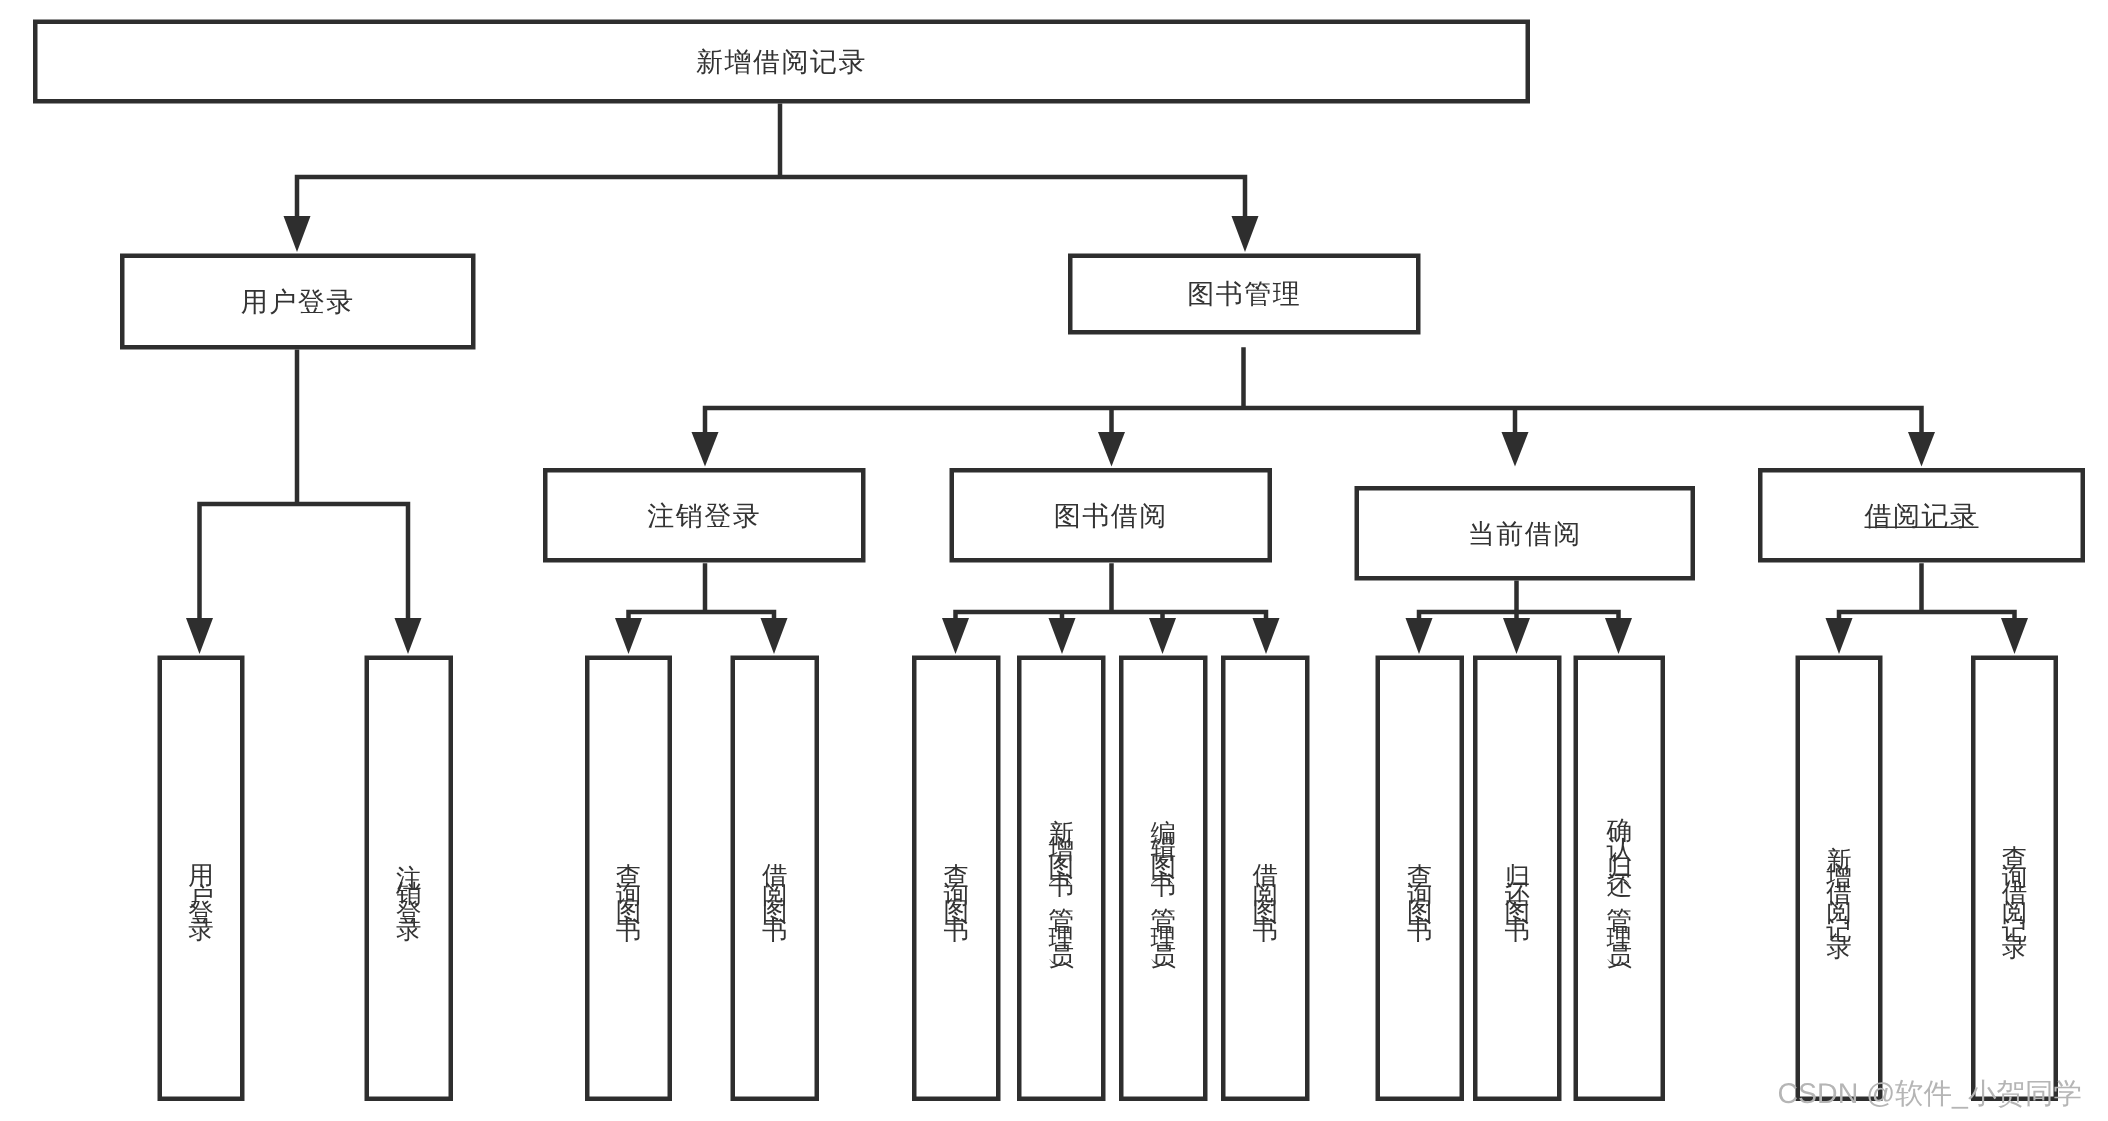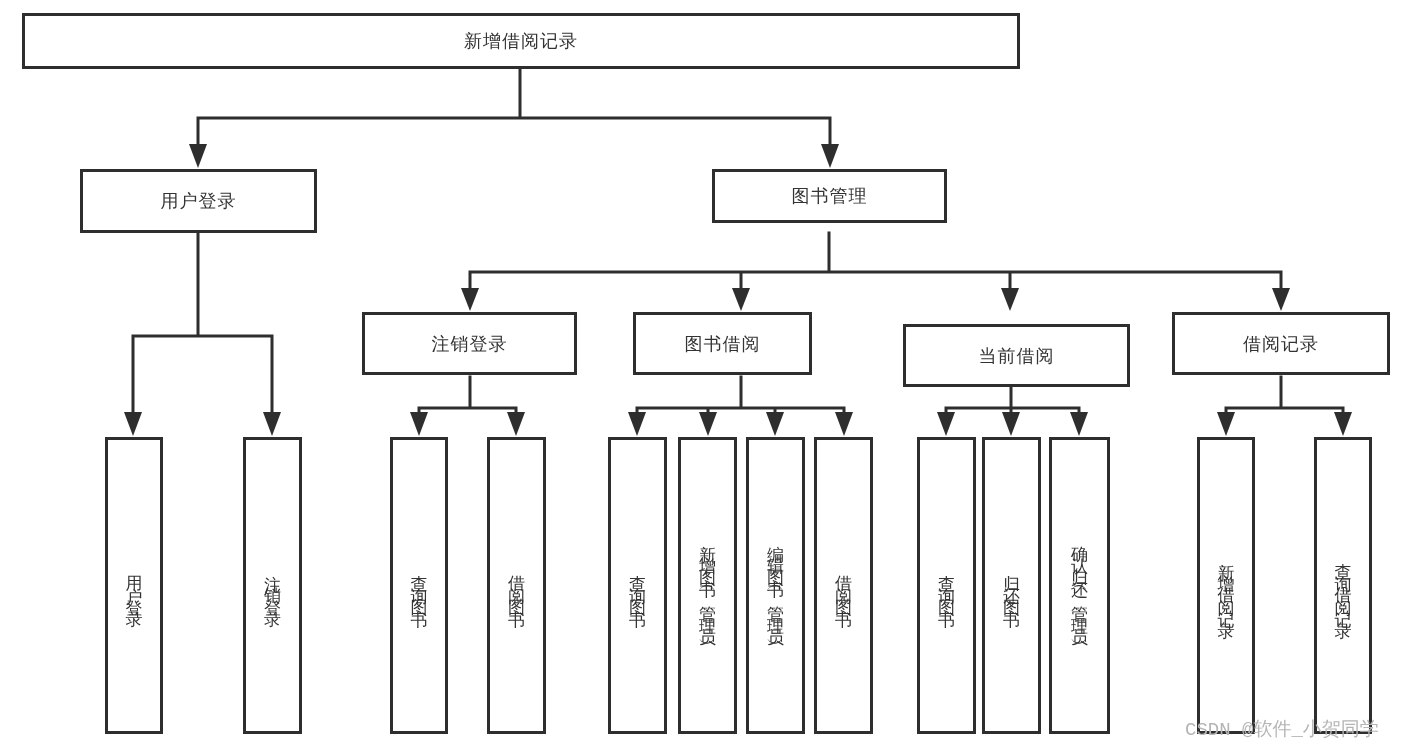--- a/index.html
+++ b/index.html
@@ -47,21 +47,20 @@
     line-height: 1;
   }
   #watermark {
     position: absolute;
     left: 1185px;
     top: 716px;
     font-size: 19px;
     color: #b5b5b5;
     white-space: nowrap;
     z-index: 3;
-    font-family: Liberation Mono, monospace;
   }
 </style>
 </head>
 <body>
 
 <div id="canvas">
 
   <svg id="connectors" width="1405" height="747" viewBox="0 0 1405 747">
     <g stroke="#2e2e2e" stroke-width="3" fill="none" stroke-linecap="square">
 
@@ -108,23 +107,23 @@
       <path d="M1334,412 L1352,412 L1343,436 Z"></path>
     </g>
   </svg>
 
   <div class="box hbox" style="left:22px; top:13px; width:998px; height:56px;">新增借阅记录</div>
 
   <div class="box hbox" style="left:80px; top:169px; width:237px; height:64px;">用户登录</div>
   <div class="box hbox" style="left:712px; top:169px; width:235px; height:54px;">图书管理</div>
 
   <div class="box hbox" style="left:362px; top:312px; width:215px; height:63px;">注销登录</div>
-  <div class="box hbox" style="left:633px; top:312px; width:179px; height:63px;">图书借阅</div>
+  <div class="box hbox" style="left:633px; top:312px; width:215px; height:63px;">图书借阅</div>
   <div class="box hbox" style="left:903px; top:324px; width:227px; height:63px;">当前借阅</div>
-  <div class="box hbox" style="left:1172px; top:312px; width:218px; height:63px;">借阅记录</div>
+  <div class="box hbox" style="left:1172px; top:312px; width:218px; height:63px;text-decoration:underline;">借阅记录</div>
 
   <div class="box vbox" style="left:105px; width:58px;">用户登录</div>
   <div class="box vbox" style="left:243px; width:59px;">注销登录</div>
 
   <div class="box vbox" style="left:390px; width:58px;">查询图书</div>
   <div class="box vbox" style="left:487px; width:59px;">借阅图书</div>
 
   <div class="box vbox" style="left:608px; width:59px;">查询图书</div>
   <div class="box vbox" style="left:678px; width:59px;">新增图书（管理员）</div>
   <div class="box vbox" style="left:746px; width:59px;">编辑图书（管理员）</div>

